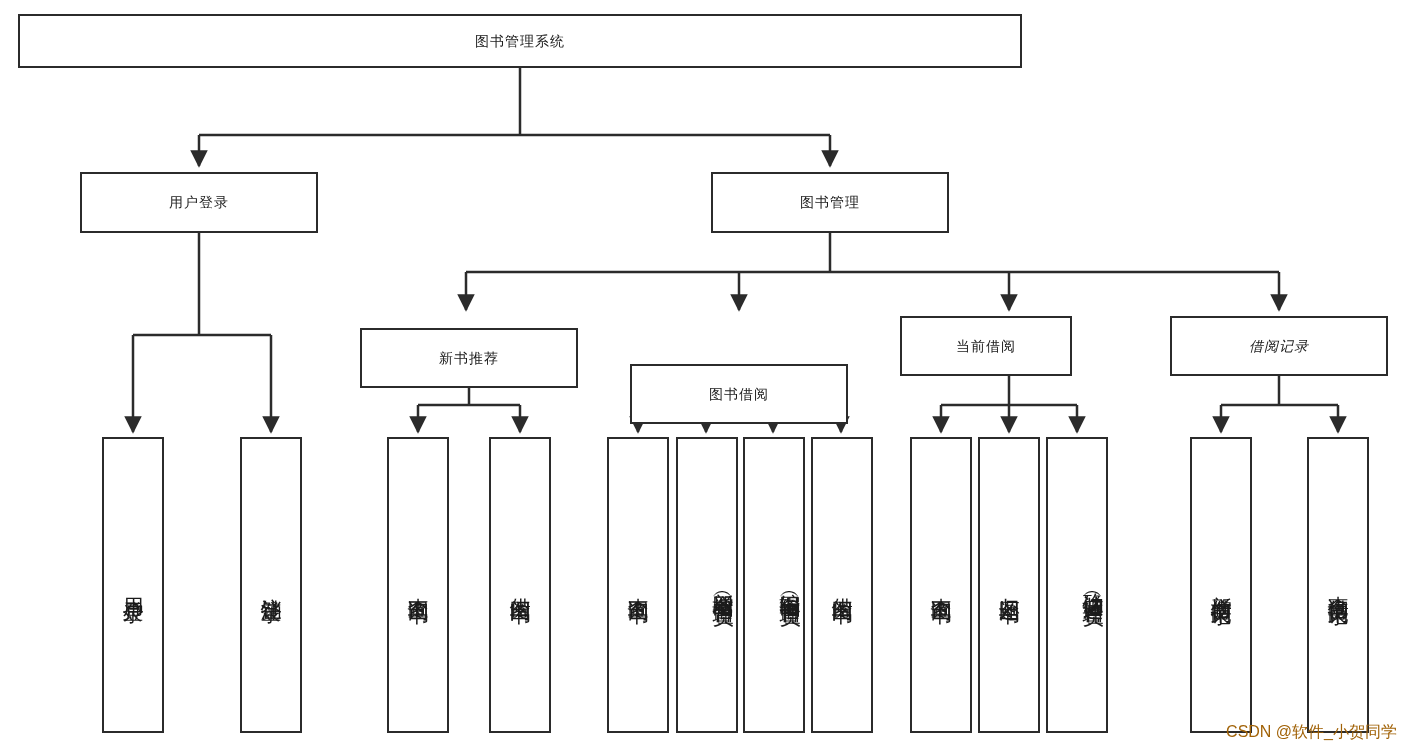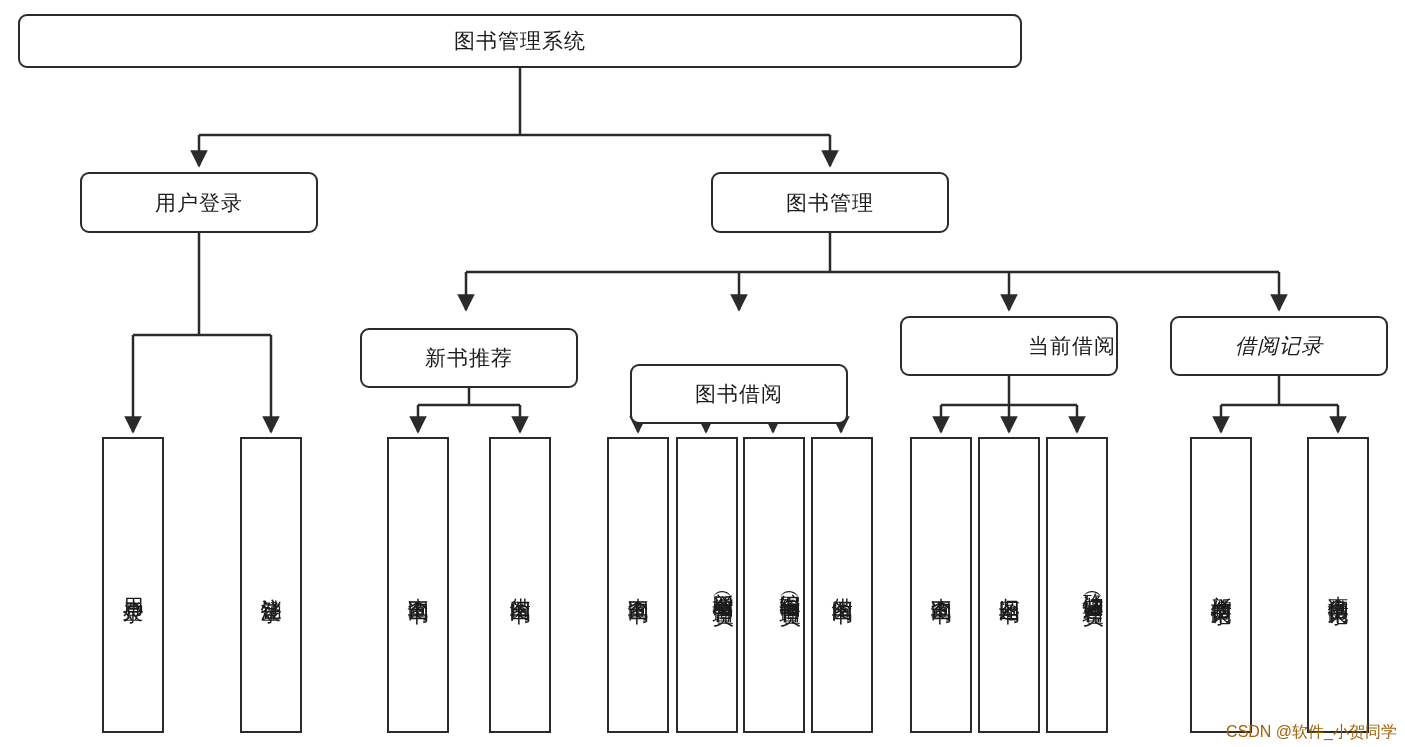--- a/index.html
+++ b/index.html
@@ -29,24 +29,23 @@
     box-sizing: border-box;
     border: 2px solid #2b2b2b;
     background: #ffffff;
     display: flex;
     align-items: center;
     justify-content: center;
     color: #1b1b1b;
     z-index: 2;
   }
   .node.horiz {
-    font-size: 21px;
+    font-size: 14px;
     letter-spacing: 1px;
     line-height: 1.2;
-    border-radius: 9px;
   }
   .node.vert {
     writing-mode: vertical-rl;
     text-orientation: upright;
     font-size: 21px;
     letter-spacing: 2px;
     padding: 6px 0;
     line-height: 1.25;
   }
   .node.vert.topalign {
@@ -131,21 +130,21 @@
   <div class="node horiz" style="left:711px; top:172px; width:238px; height:61px;">
     <span class="lbl">图书管理</span>
   </div>
 
   <div class="node horiz" style="left:360px; top:328px; width:218px; height:60px;">
     <span class="lbl">新书推荐</span>
   </div>
   <div class="node horiz" style="left:630px; top:316px; width:218px; height:60px;margin-top:48px;">
     <span class="lbl">图书借阅</span>
   </div>
-  <div class="node horiz" style="left:900px; top:316px; width:218px; height:60px;justify-content:flex-end;">
+  <div class="node horiz" style="left:900px; top:316px; width:172px; height:60px;">
     <span class="lbl">当前借阅</span>
   </div>
   <div class="node horiz" style="left:1170px; top:316px; width:218px; height:60px;font-style:italic;">
     <span class="lbl">借阅记录</span>
   </div>
 
   <div class="node vert" style="left:102px; top:437px; width:62px; height:296px;">
     <span class="lbl">用户登录</span>
   </div>
   <div class="node vert" style="left:240px; top:437px; width:62px; height:296px;">

